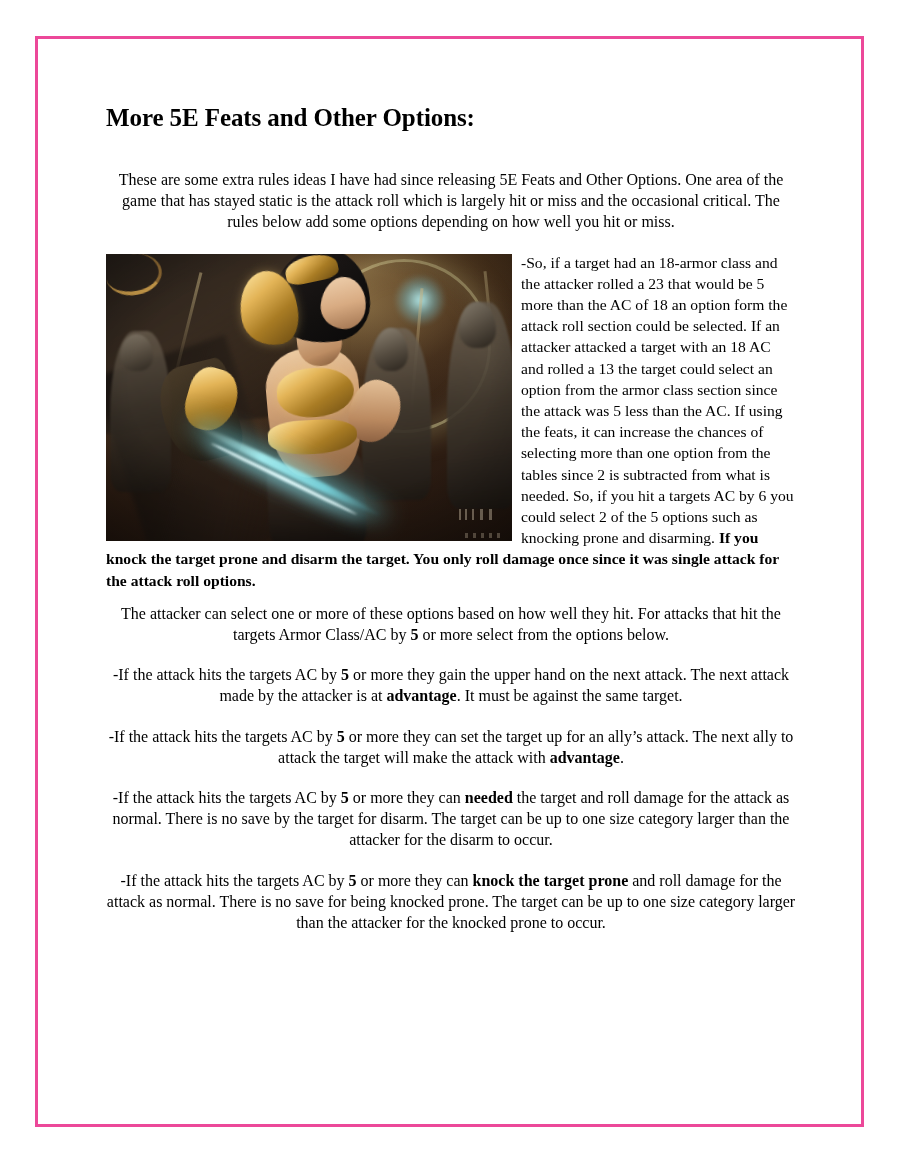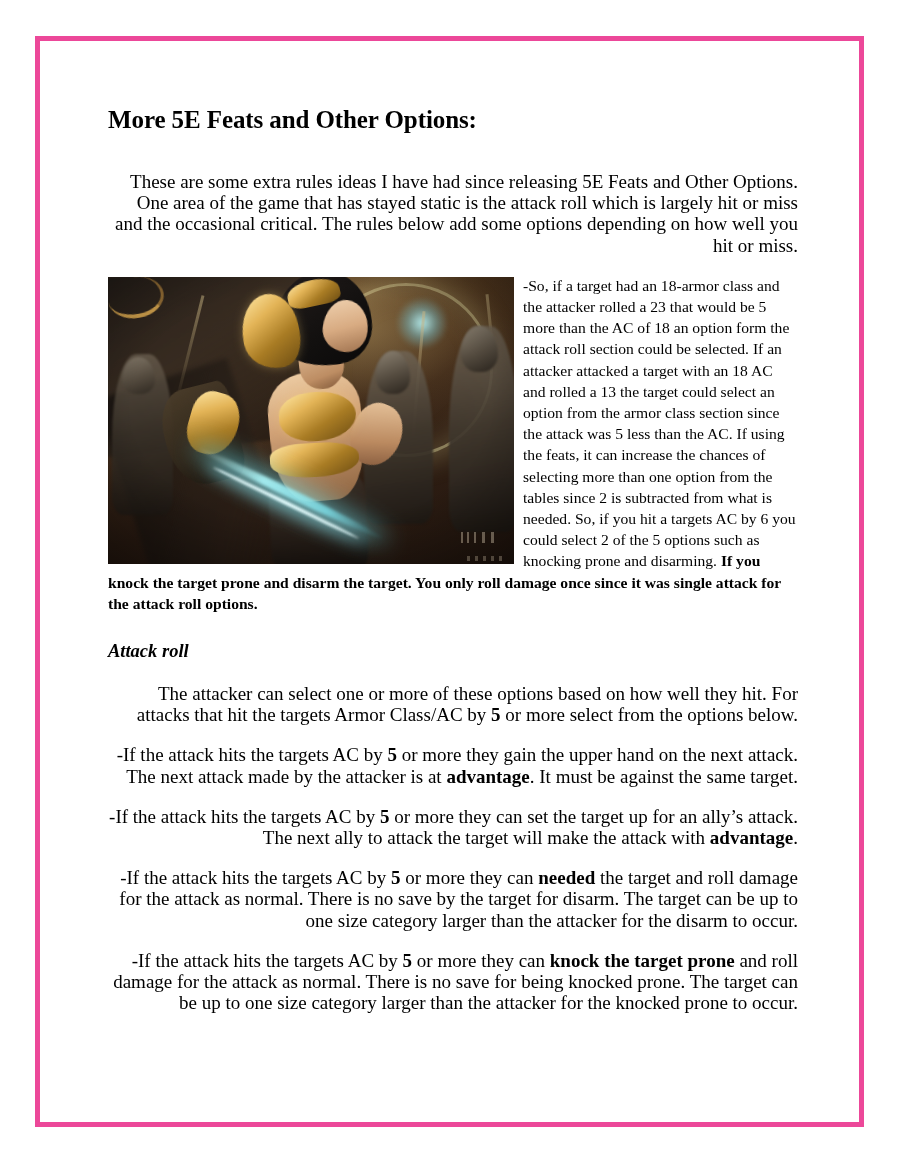--- a/index.html
+++ b/index.html
@@ -13,42 +13,42 @@
     overflow: hidden;
     font-family: "Liberation Serif", "DejaVu Serif", serif;
     color: #000000;
   }
   #page {
     position: absolute;
     left: 35px;
     top: 36px;
     width: 829px;
     height: 1091px;
-    border: 5px solid #ec4899;
+    border: 3px solid #ec4899;
     box-sizing: border-box;
     background: #ffffff;
   }
   #content {
     position: absolute;
     left: 68px;
     top: 64px;
     width: 690px;
   }
   h1.doc-title {
     font-size: 25px;
     font-weight: bold;
     line-height: 30px;
     margin: 0 0 36px 0;
     letter-spacing: -0.1px;
   }
   p.body-text {
-    font-size: 19px;
+    font-size: 16px;
     line-height: 21.2px;
     margin: 0 0 19px 0;
-    text-align: right;
+    text-align: center;
     text-rendering: optimizeLegibility;
   }
   h2.section-head {
     font-size: 18.5px;
     font-weight: bold;
     font-style: italic;
     line-height: 22px;
     margin: 26px 0 21px 0;
   }
   .wrap-block {
@@ -335,21 +335,20 @@
         <div class="g-necklace"></div>
         <div class="il-sword"></div>
         <div class="il-sword2"></div>
         <div class="il-vign"></div>
         <div class="il-sig"></div>
         <div class="il-sig-sub"></div>
       </div>
       <p class="wrapped-text"><span>-So, if a target had an 18-armor class and the attacker rolled a 23 that would be 5 more than the AC of 18 an option form the attack roll section could be selected. If an attacker attacked a target with an 18 AC and rolled a 13 the target could select an option from the armor class section since the attack was 5 less than the AC. If using the feats, it can increase the chances of selecting more than one option from the tables since 2 is subtracted from what is needed. So, if you hit a targets AC by 6 you could select 2 of the 5 options such as knocking prone and disarming. </span><b>If you knock the target prone and disarm the target. You only roll damage once since it was single attack for the attack roll options.</b></p>
     </div>
 
-    <h2 class="section-head">Attack roll</h2>
 
     <div id="paragraph-list">
         <p class="body-text"><span>The attacker can select one or more of these options based on how well they hit. For attacks that hit the targets Armor Class/AC by </span><b>5</b><span> or more select from the options below.</span></p>
         <p class="body-text"><span>-If the attack hits the targets AC by </span><b>5</b><span> or more they gain the upper hand on the next attack.  The next attack made by the attacker is at </span><b>advantage</b><span>. It must be against the same target.</span></p>
         <p class="body-text"><span>-If the attack hits the targets AC by </span><b>5</b><span> or more they can set the target up for an ally’s attack. The next ally to attack the target will make the attack with </span><b>advantage</b><span>.</span></p>
         <p class="body-text"><span>-If the attack hits the targets AC by </span><b>5</b><span> or more they can </span><b>needed</b><span> the target and roll damage for the attack as normal. There is no save by the target for disarm. The target can be up to one size category larger than the attacker for the disarm to occur.</span></p>
         <p class="body-text"><span>-If the attack hits the targets AC by </span><b>5</b><span> or more they can </span><b>knock the target prone</b><span> and roll damage for the attack as normal. There is no save for being knocked prone. The target can be up to one size category larger than the attacker for the knocked prone to occur.</span></p>
       </div>
 
   </div>

